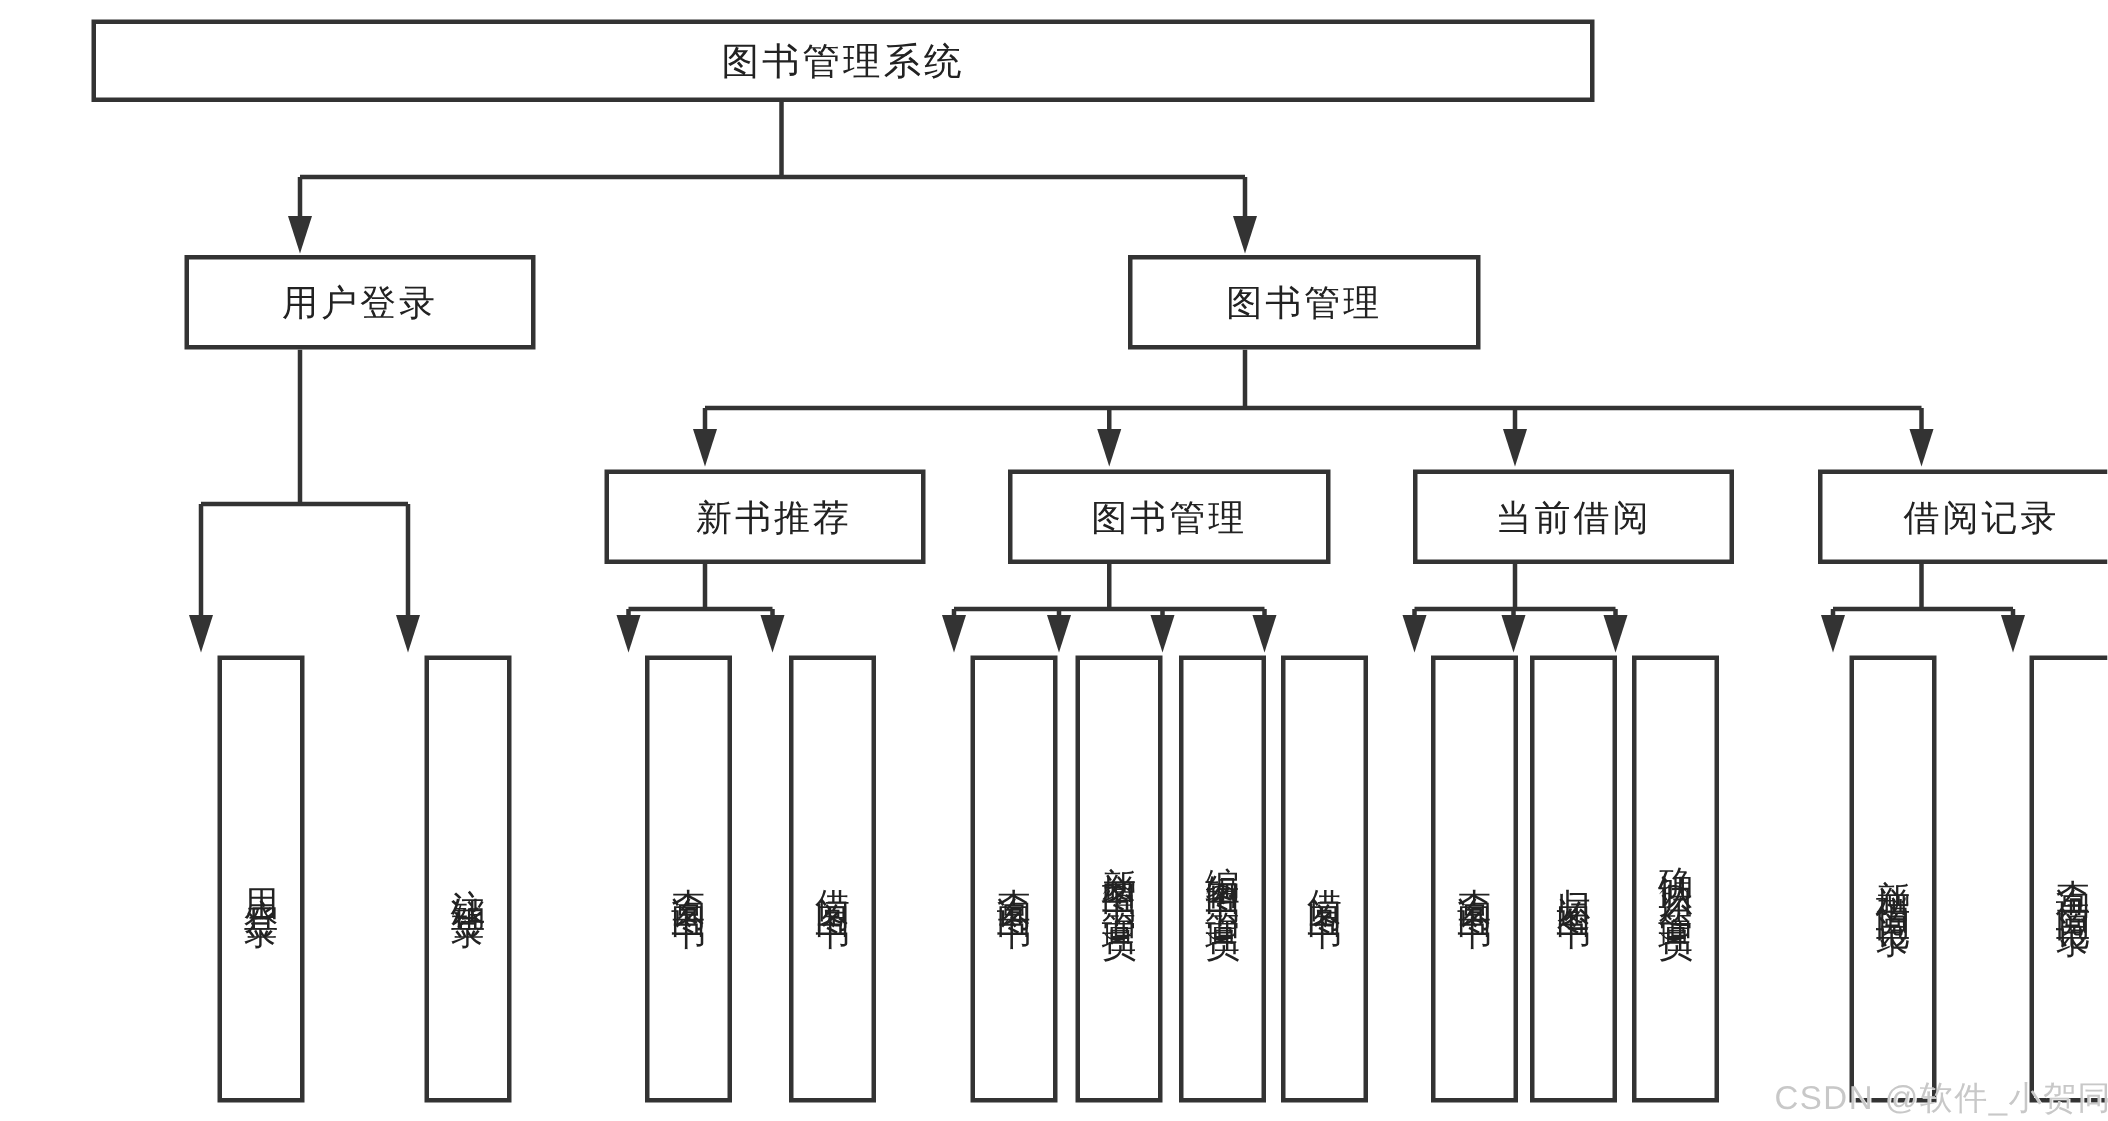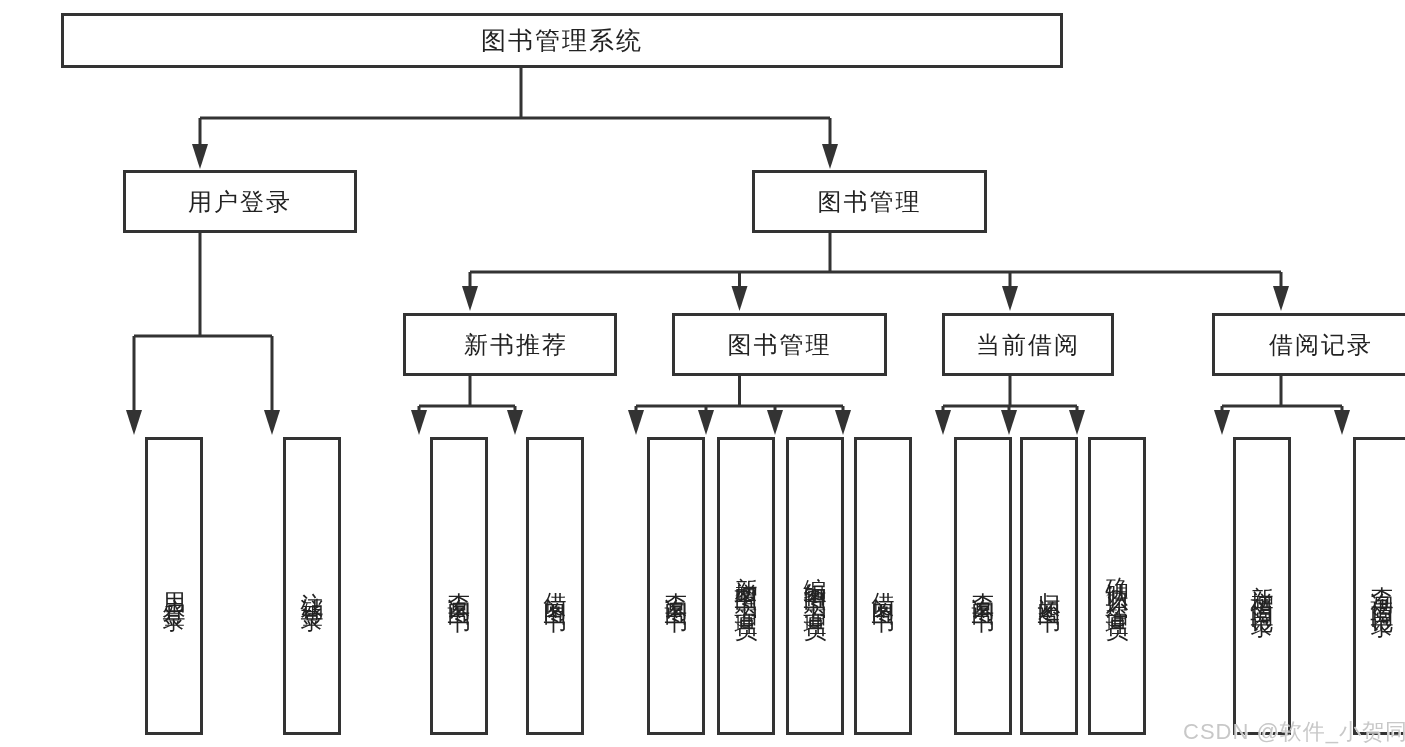--- a/index.html
+++ b/index.html
@@ -123,21 +123,21 @@
   <div class="node hbox" style="left:712px; top:170px; width:235px; height:63px;font-family:Liberation Mono, monospace;">
     <span>图书管理</span>
   </div>
 
   <div class="node hbox" style="left:363px; top:313px; width:214px; height:63px;padding-left:12px;">
     <span>新书推荐</span>
   </div>
   <div class="node hbox" style="left:632px; top:313px; width:215px; height:63px;">
     <span>图书管理</span>
   </div>
-  <div class="node hbox" style="left:902px; top:313px; width:172px; height:63px;">
+  <div class="node hbox" style="left:902px; top:313px; width:214px; height:63px;">
     <span>当前借阅</span>
   </div>
   <div class="node hbox" style="left:1172px; top:313px; width:218px; height:63px;">
     <span>借阅记录</span>
   </div>
 
   <div class="node vbox" style="left:105px; top:437px; width:58px; height:298px;">
     <span>用户登录</span>
   </div>
   <div class="node vbox" style="left:243px; top:437px; width:58px; height:298px;">

